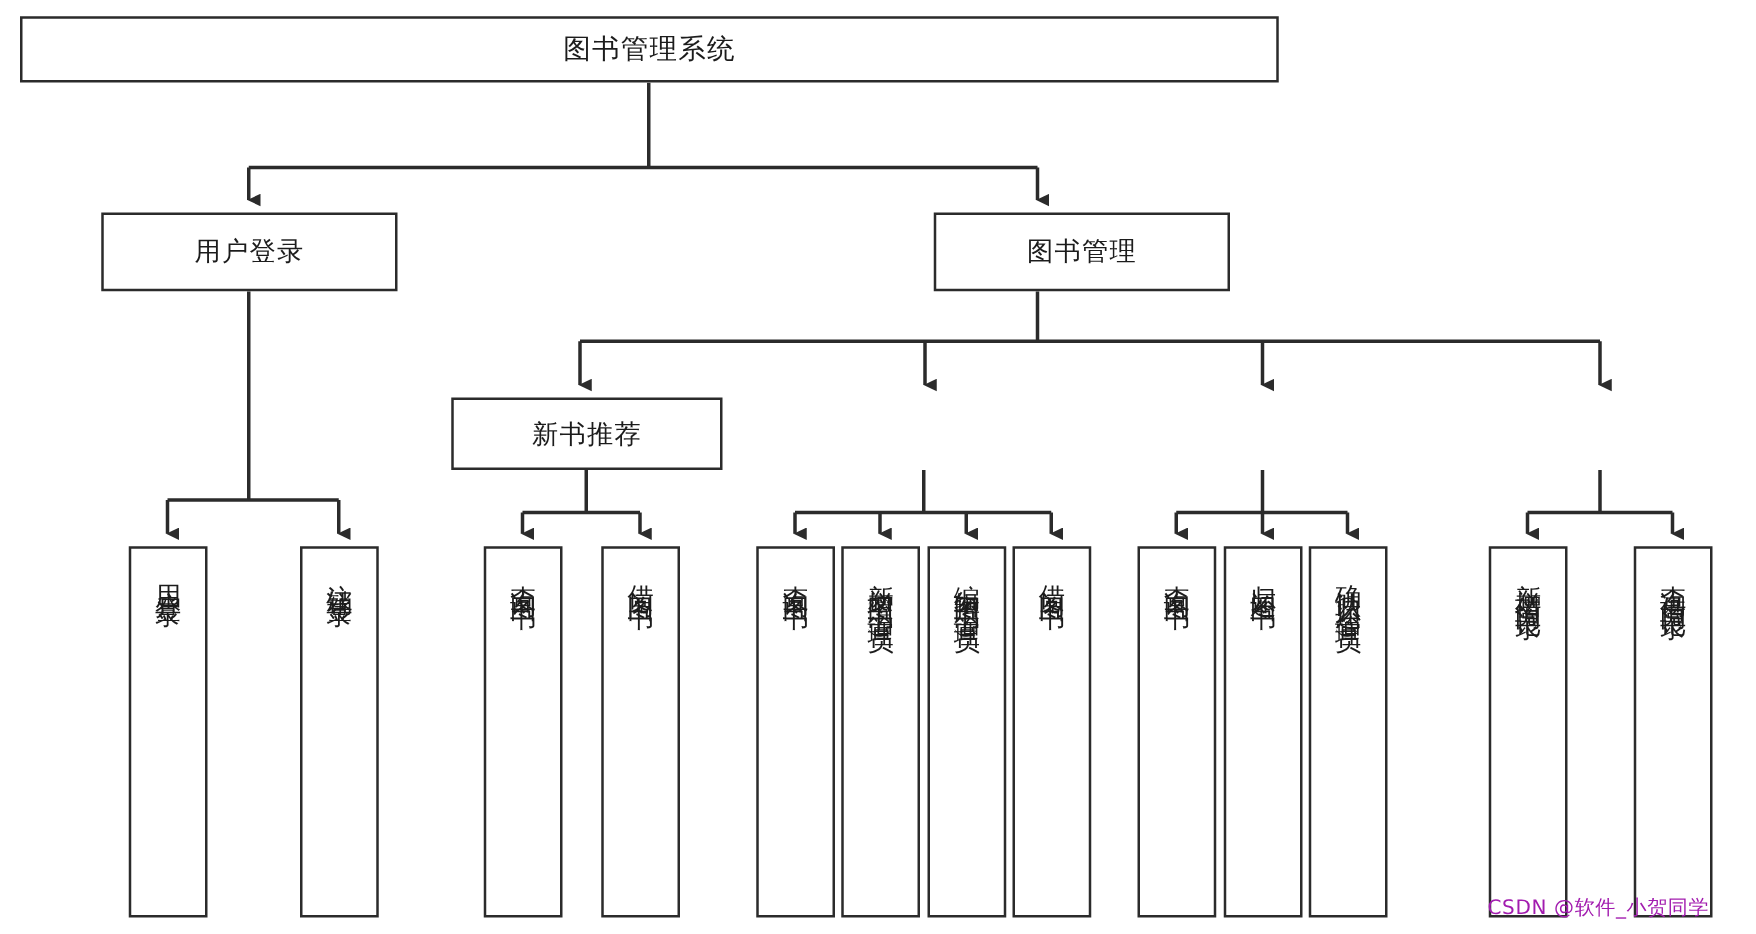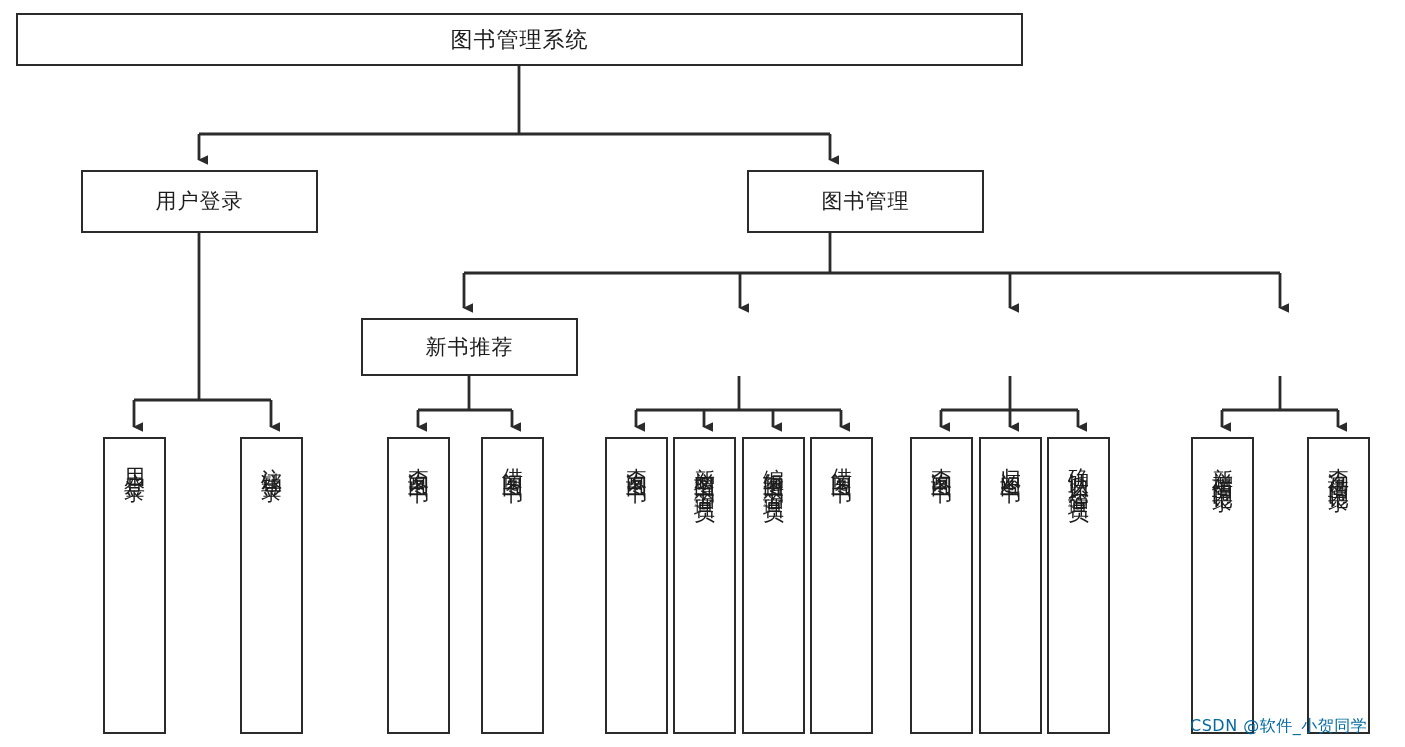--- a/index.html
+++ b/index.html
@@ -51,21 +51,21 @@
     -webkit-writing-mode:vertical-rl;
     font-size:21px;
     line-height:1.05;
     letter-spacing:5px;
     white-space:pre;
     text-align:start;
   }
   .watermark{
     position:absolute;
     font-size:16px;
-    color:#0369a1;
+    color:#a21caf;
     letter-spacing:0.5px;
     white-space:nowrap;
     z-index:5;
     font-family:"DejaVu Sans","Liberation Sans",sans-serif;
   }
 </style>
 </head>
 <body>
 
 <div id="canvas">

